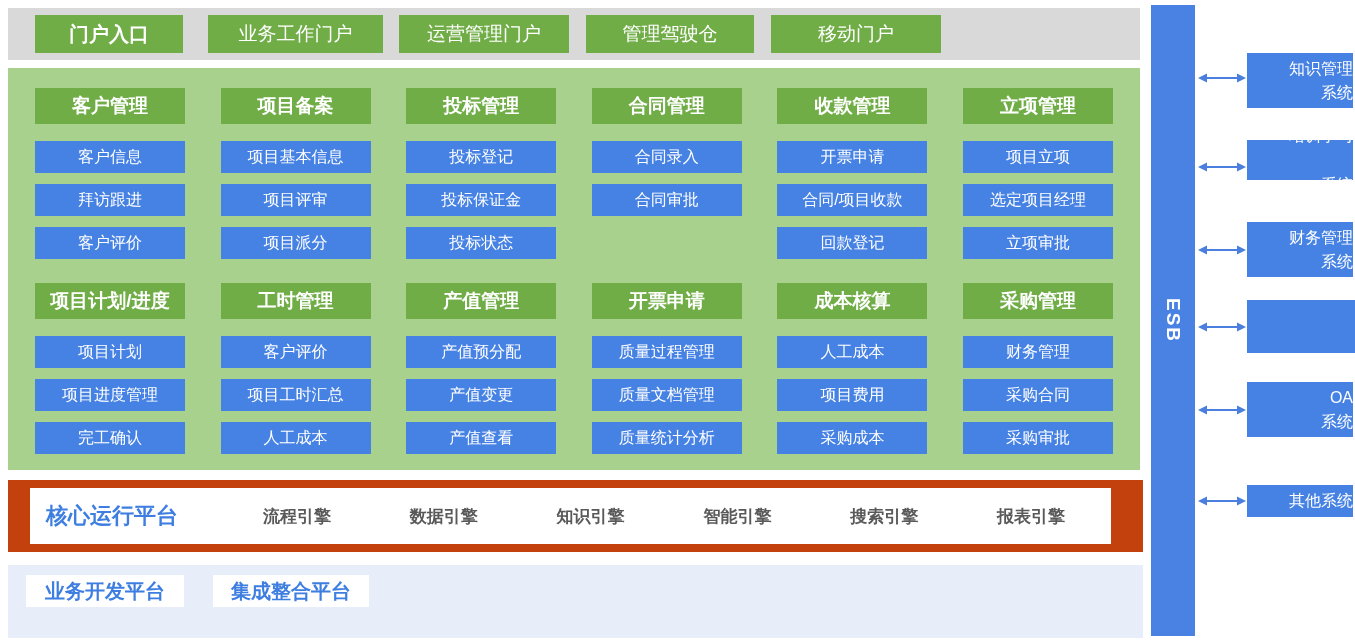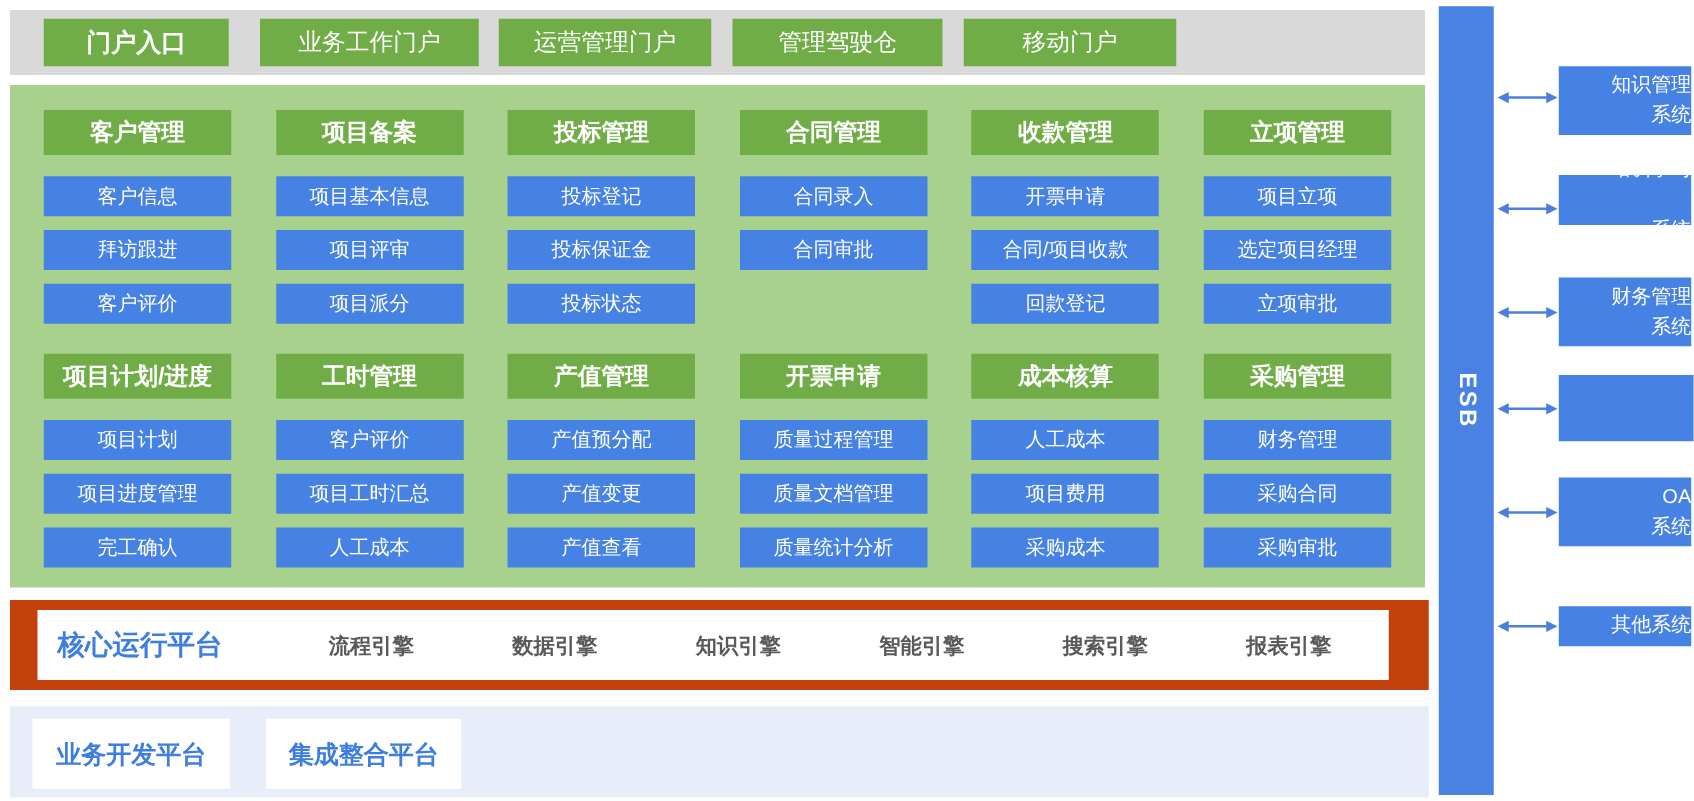--- a/index.html
+++ b/index.html
@@ -25,21 +25,21 @@
 
   
   .core-band{position:absolute;left:8px;top:480px;width:1135px;height:72px;background:#c2410c;}
   .core-inner{position:absolute;left:22px;top:8px;width:1081px;height:56px;background:#ffffff;display:flex;align-items:center;padding:0 16px;box-sizing:border-box;}
   .core-title{color:#3e7ee0;font-weight:bold;font-size:22px;white-space:nowrap;}
   .engines{flex:1;display:flex;justify-content:space-between;margin-left:85px;margin-right:30px;}
   .engine{color:#595959;font-weight:bold;font-size:17px;white-space:nowrap;}
 
   
   .dev-band{position:absolute;left:8px;top:565px;width:1135px;height:73px;background:#e8eef9;}
-  .dev-box{position:absolute;top:10px;height:56px;background:#ffffff;color:#3e7ee0;font-weight:bold;font-size:20px;display:flex;align-items:center;justify-content:center;}
+  .dev-box{position:absolute;top:10px;height:32px;background:#ffffff;color:#3e7ee0;font-weight:bold;font-size:20px;display:flex;align-items:center;justify-content:center;}
   .dev1{left:18px;width:158px;}
   .dev2{left:205px;width:156px;}
 
   
   .esb-bar{position:absolute;left:1151px;top:5px;width:44px;height:631px;background:#4a82e4;display:flex;align-items:center;justify-content:center;}
   .esb-label{writing-mode:vertical-rl;color:#ffffff;font-size:19px;font-weight:bold;letter-spacing:2px;}
 
   
   .ext-box{position:absolute;left:1247px;width:106px;background:#4682e4;color:#ffffff;font-size:16px;display:flex;flex-direction:column;align-items:flex-end;justify-content:center;text-align:center;line-height:1.45;}
   .ext1{top:53px;height:55px;}

